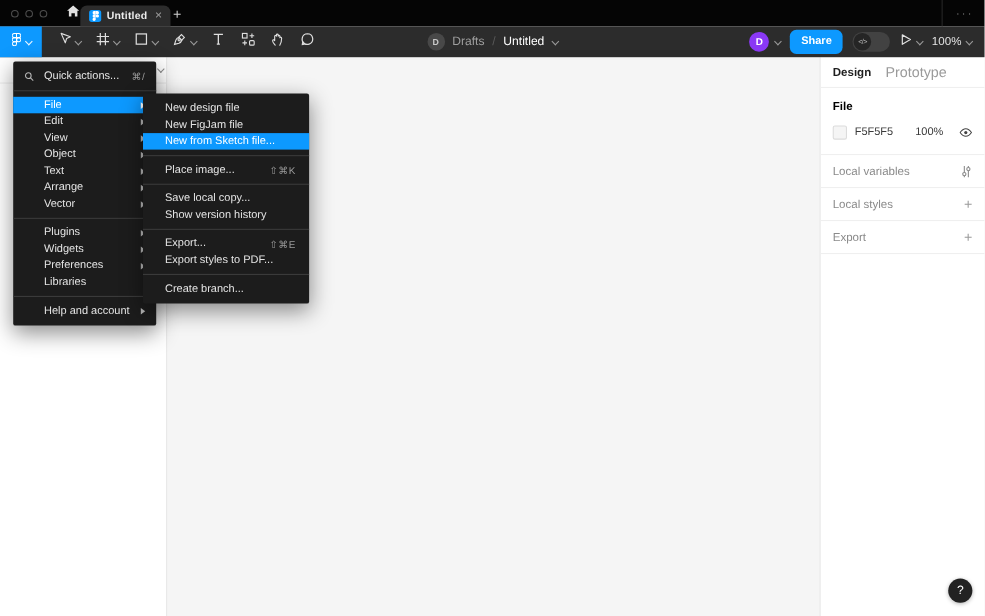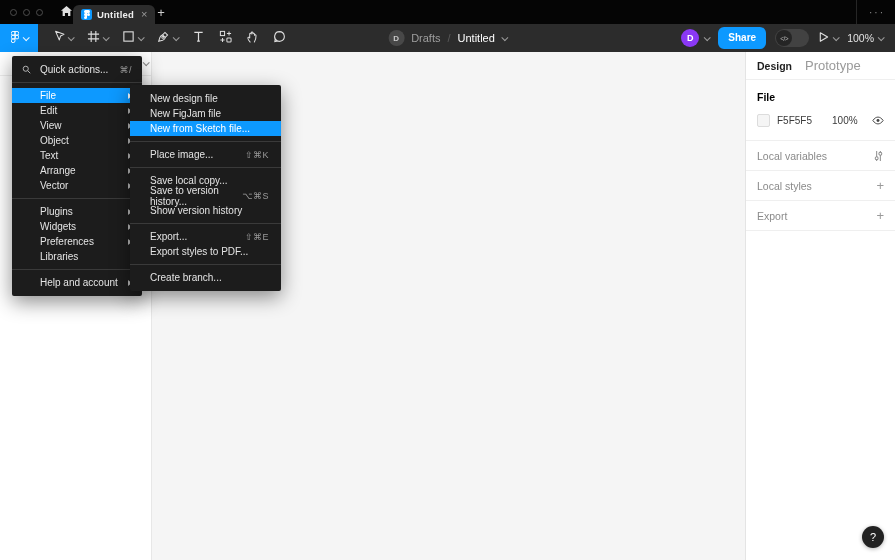--- a/index.html
+++ b/index.html
@@ -374,24 +374,20 @@
   <div class="msep"></div>
   <div class="mrow">
     <span>Place image...</span>
     <span class="shortcut">⇧⌘K</span>
   </div>
   <div class="msep"></div>
   <div class="mrow">
     <span>Save local copy...</span>
   </div>
   <div class="mrow">
-    <span>Save to version history...</span>
-    <span class="shortcut">⌥⌘S</span>
-  </div>
-  <div class="mrow">
     <span>Show version history</span>
   </div>
   <div class="msep"></div>
   <div class="mrow">
     <span>Export...</span>
     <span class="shortcut">⇧⌘E</span>
   </div>
   <div class="mrow">
     <span>Export styles to PDF...</span>
   </div>

